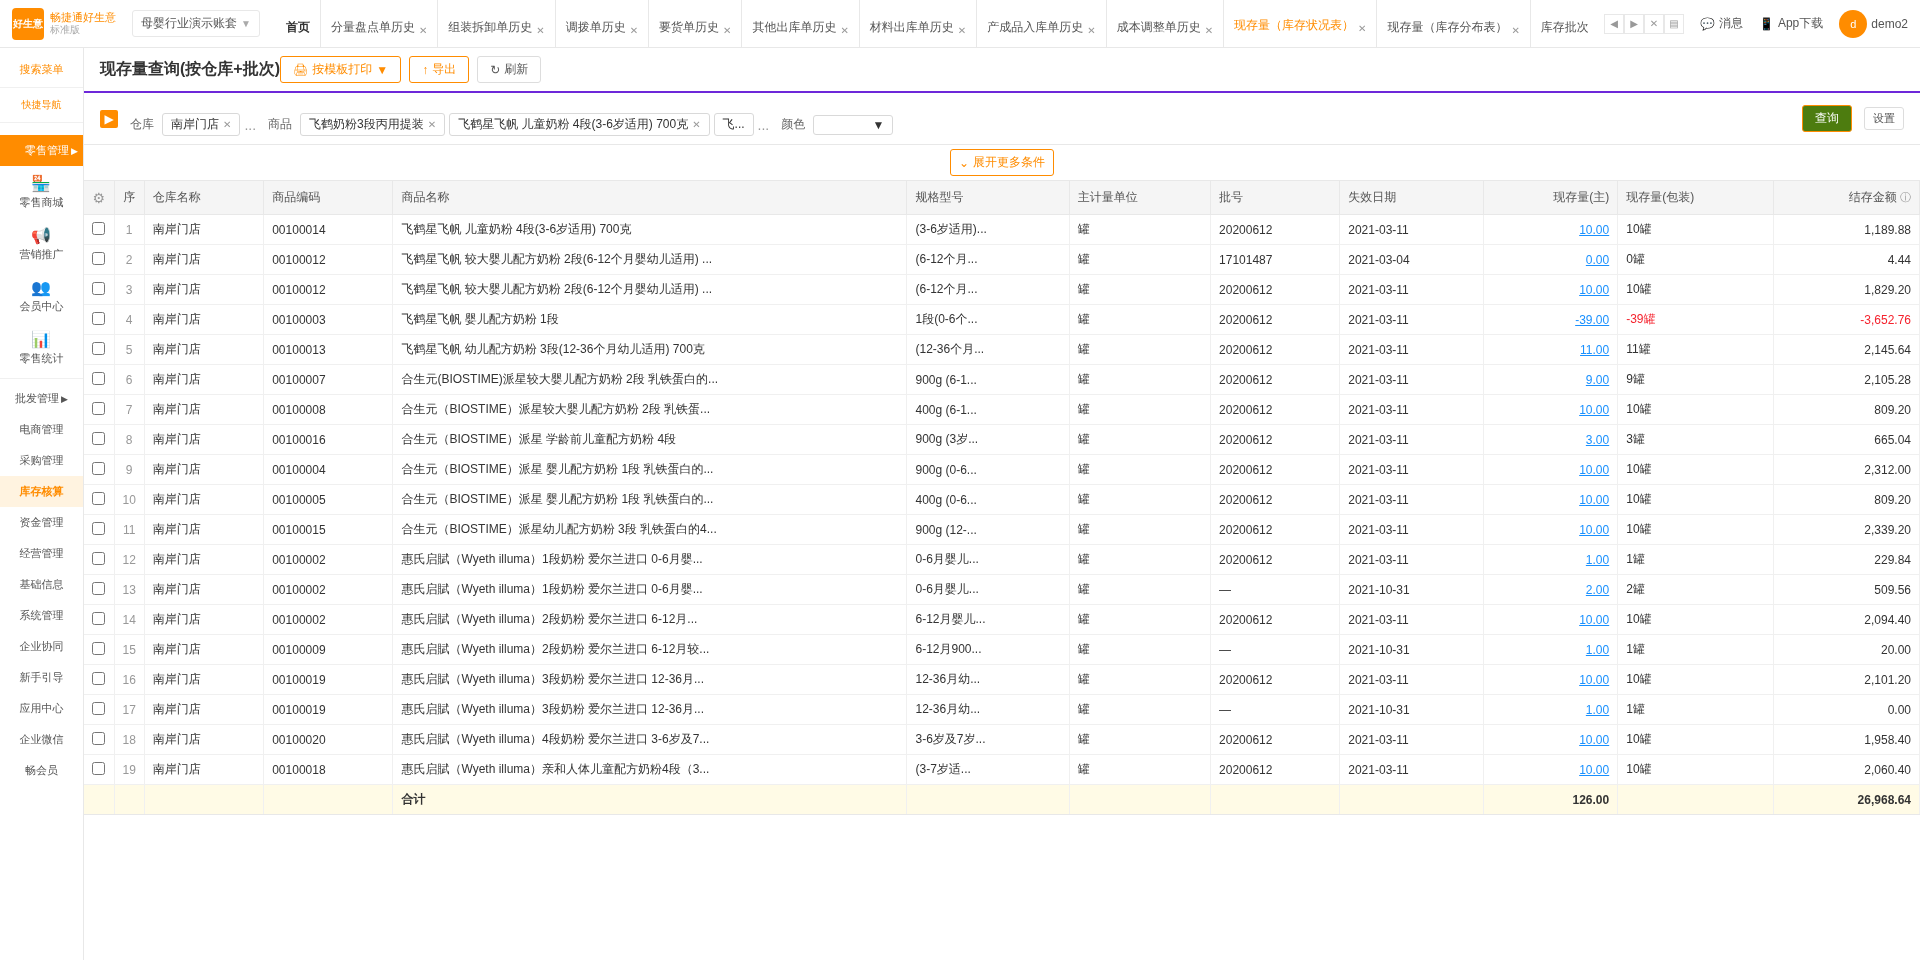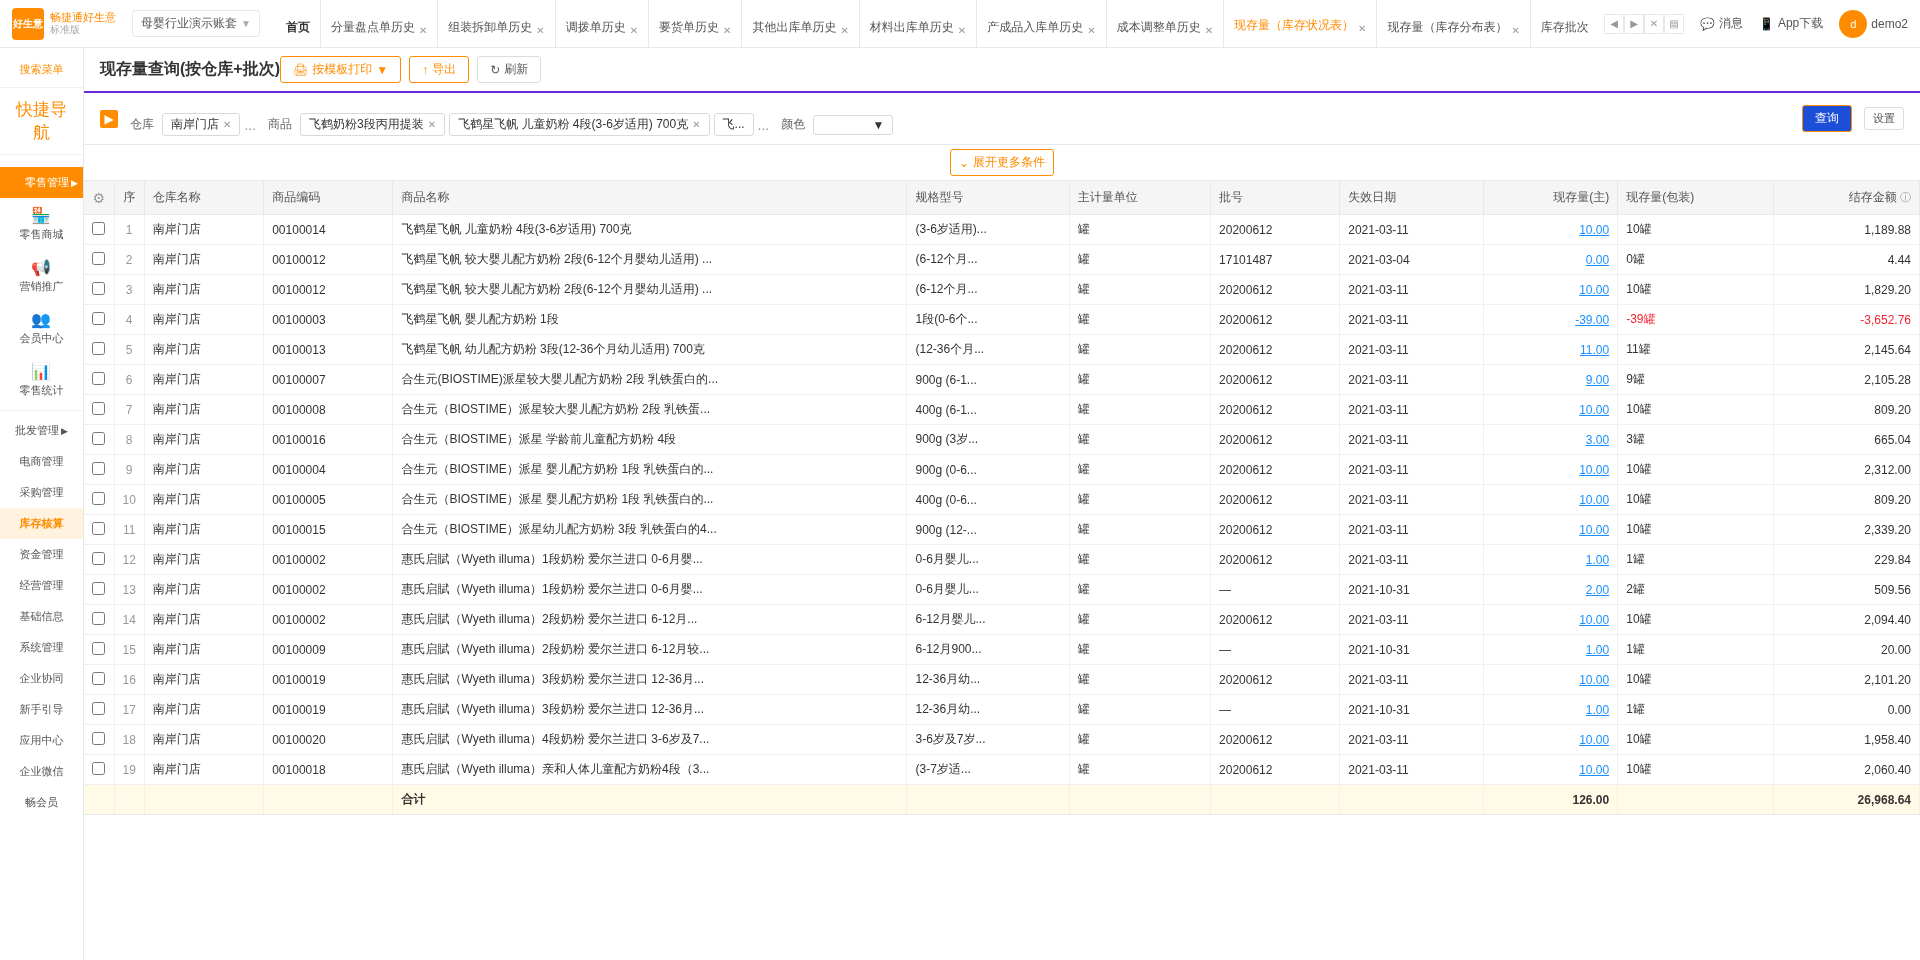--- a/index.html
+++ b/index.html
@@ -24,31 +24,31 @@
     .main-layout { display: flex; height: calc(960px - 48px); }
 
     
     .sidebar { width: 84px; background: #fff; border-right: 1px solid #e8e8e8; display: flex; flex-direction: column; overflow-y: auto; }
     .sidebar-section { padding: 8px 0; }
     .sidebar-item { display: flex; flex-direction: column; align-items: center; padding: 8px 4px; cursor: pointer; font-size: 11px; color: #555; gap: 2px; }
     .sidebar-item.active { background: #ff8c00; color: white; padding-left: 24px; }
     .sidebar-item .s-icon { font-size: 16px; }
     .sidebar-divider { height: 1px; background: #f0f0f0; margin: 4px 0; }
     .sidebar-search { padding: 6px 8px; font-size: 11px; color: #ff8c00; text-align: center; cursor: pointer; }
-    .sidebar-nav { padding: 6px 8px; font-size: 17px; color: #ff8c00; text-align: center; cursor: pointer; }
+    .sidebar-nav { padding: 6px 8px; font-size: 10px; color: #ff8c00; text-align: center; cursor: pointer; }
 
     
     .content-area { flex: 1; display: flex; flex-direction: column; overflow: hidden; }
 
     
     .page-header { background: #fff; padding: 8px 16px; display: flex; align-items: center; justify-content: flex-start; border-bottom: 2px solid #6d28d9; }
     .page-title { font-size: 16px; font-weight: bold; color: #333; }
     .page-actions { display: flex; align-items: center; gap: 8px; }
     .btn { padding: 4px 12px; border-radius: 3px; cursor: pointer; font-size: 12px; border: 1px solid #ddd; background: #fff; color: #555; display: flex; align-items: center; gap: 4px; }
-    .btn-primary { background: #1d4ed8; color: white; border-color: #ff8c00; margin-left: 21px; }
+    .btn-primary { background: #4d7c0f; color: white; border-color: #ff8c00; margin-left: 21px; }
     .btn-outline { border-color: #ff8c00; color: #ff8c00; background: #fff; }
     .btn-sm { padding: 3px 8px; font-size: 11px; }
 
     
     .filter-bar { background: #fff; padding: 8px 16px; border-bottom: 1px solid #e8e8e8; display: flex; align-items: center; gap: 12px; flex-wrap: wrap; }
     .filter-label { color: #666; font-size: 12px; white-space: nowrap; }
     .filter-tag { background: #fff; border: 1px solid #d9d9d9; border-radius: 3px; padding: 2px 8px; font-size: 12px; display: flex; align-items: center; gap: 4px; cursor: pointer; }
     .filter-tag .tag-x { color: #999; font-size: 10px; cursor: pointer; }
     .filter-more { color: #999; cursor: pointer; font-size: 14px; }
     .filter-group { display: flex; align-items: center; gap: 8px; margin-top: 12px; }

